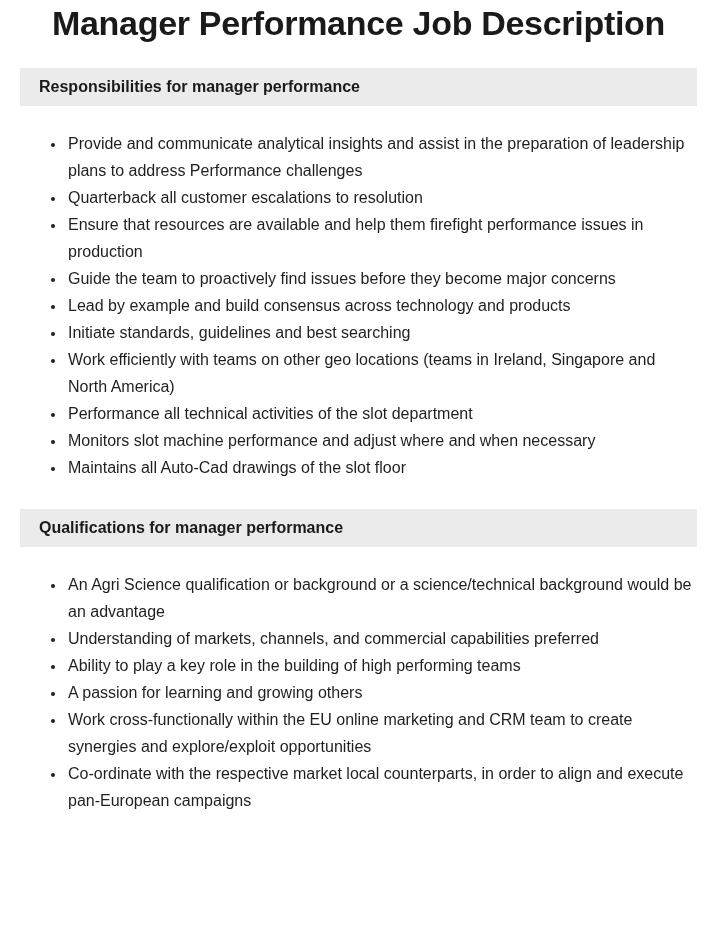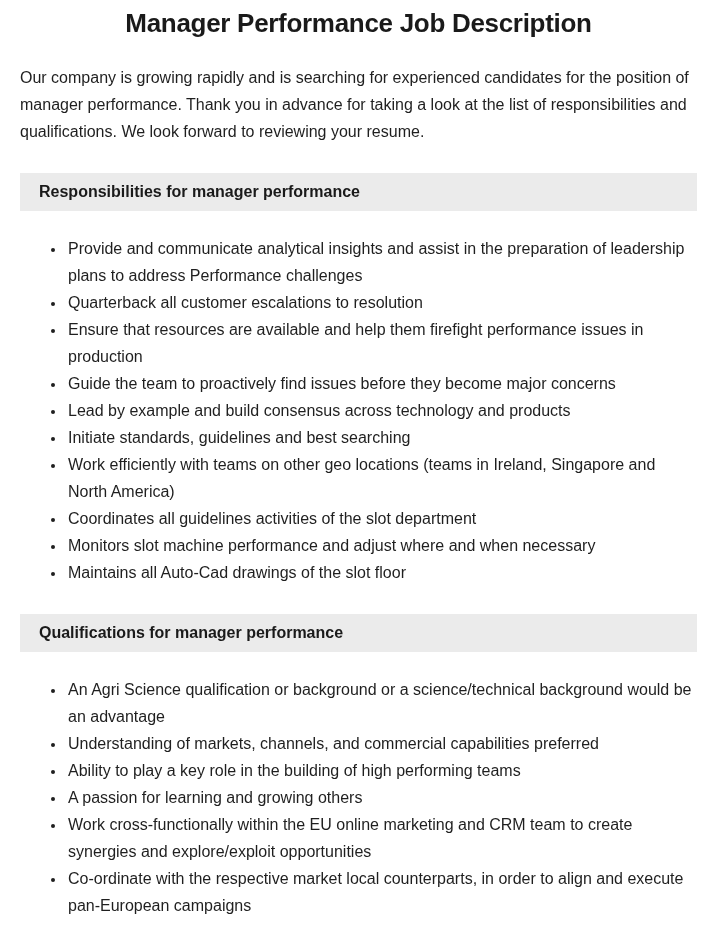--- a/index.html
+++ b/index.html
@@ -15,21 +15,21 @@
     box-sizing: border-box;
   }
   .page {
     box-sizing: border-box;
     width: 720px;
     padding: 4px 23px 28px 20px;
   }
   .doc-title {
     margin: 0;
     padding-top: 2px;
-    font-size: 26px;
+    font-size: 34px;
     line-height: 34px;
     font-weight: bold;
     text-align: center;
     letter-spacing: -0.3px;
     color: #1a1a1a;
   }
   .intro {
     margin: 24px 0 0 0;
     font-size: 16px;
     line-height: 27px;
@@ -60,35 +60,34 @@
     font-size: 14px;
   }
 </style>
 </head>
 <body>
 
 <div class="page">
 
   <h1 class="doc-title">Manager Performance Job Description</h1>
 
-  <p class="intro">Our company is growing rapidly and is searching for experienced candidates for the position of manager performance. Thank you in advance for taking a look at the list of responsibilities and qualifications. We look forward to reviewing your resume.</p>
 
   <div class="section-header">
     <span class="heading-text">Responsibilities for manager performance</span>
   </div>
 
   <ul class="bullet-list">
       <li>Provide and communicate analytical insights and assist in the preparation of leadership plans to address Performance challenges</li>
       <li>Quarterback all customer escalations to resolution</li>
       <li>Ensure that resources are available and help them firefight performance issues in production</li>
       <li>Guide the team to proactively find issues before they become major concerns</li>
       <li>Lead by example and build consensus across technology and products</li>
       <li>Initiate standards, guidelines and best searching</li>
       <li>Work efficiently with teams on other geo locations (teams in Ireland, Singapore and North America)</li>
-      <li>Coordinates all guidelines activities of the slot department</li>
+      <li>Performance all technical activities of the slot department</li>
       <li>Monitors slot machine performance and adjust where and when necessary</li>
       <li>Maintains all Auto-Cad drawings of the slot floor</li>
     </ul>
 
   <div class="section-header">
     <span class="heading-text">Qualifications for manager performance</span>
   </div>
 
   <ul class="bullet-list">
       <li>An Agri Science qualification or background or a science/technical background would be an advantage</li>

